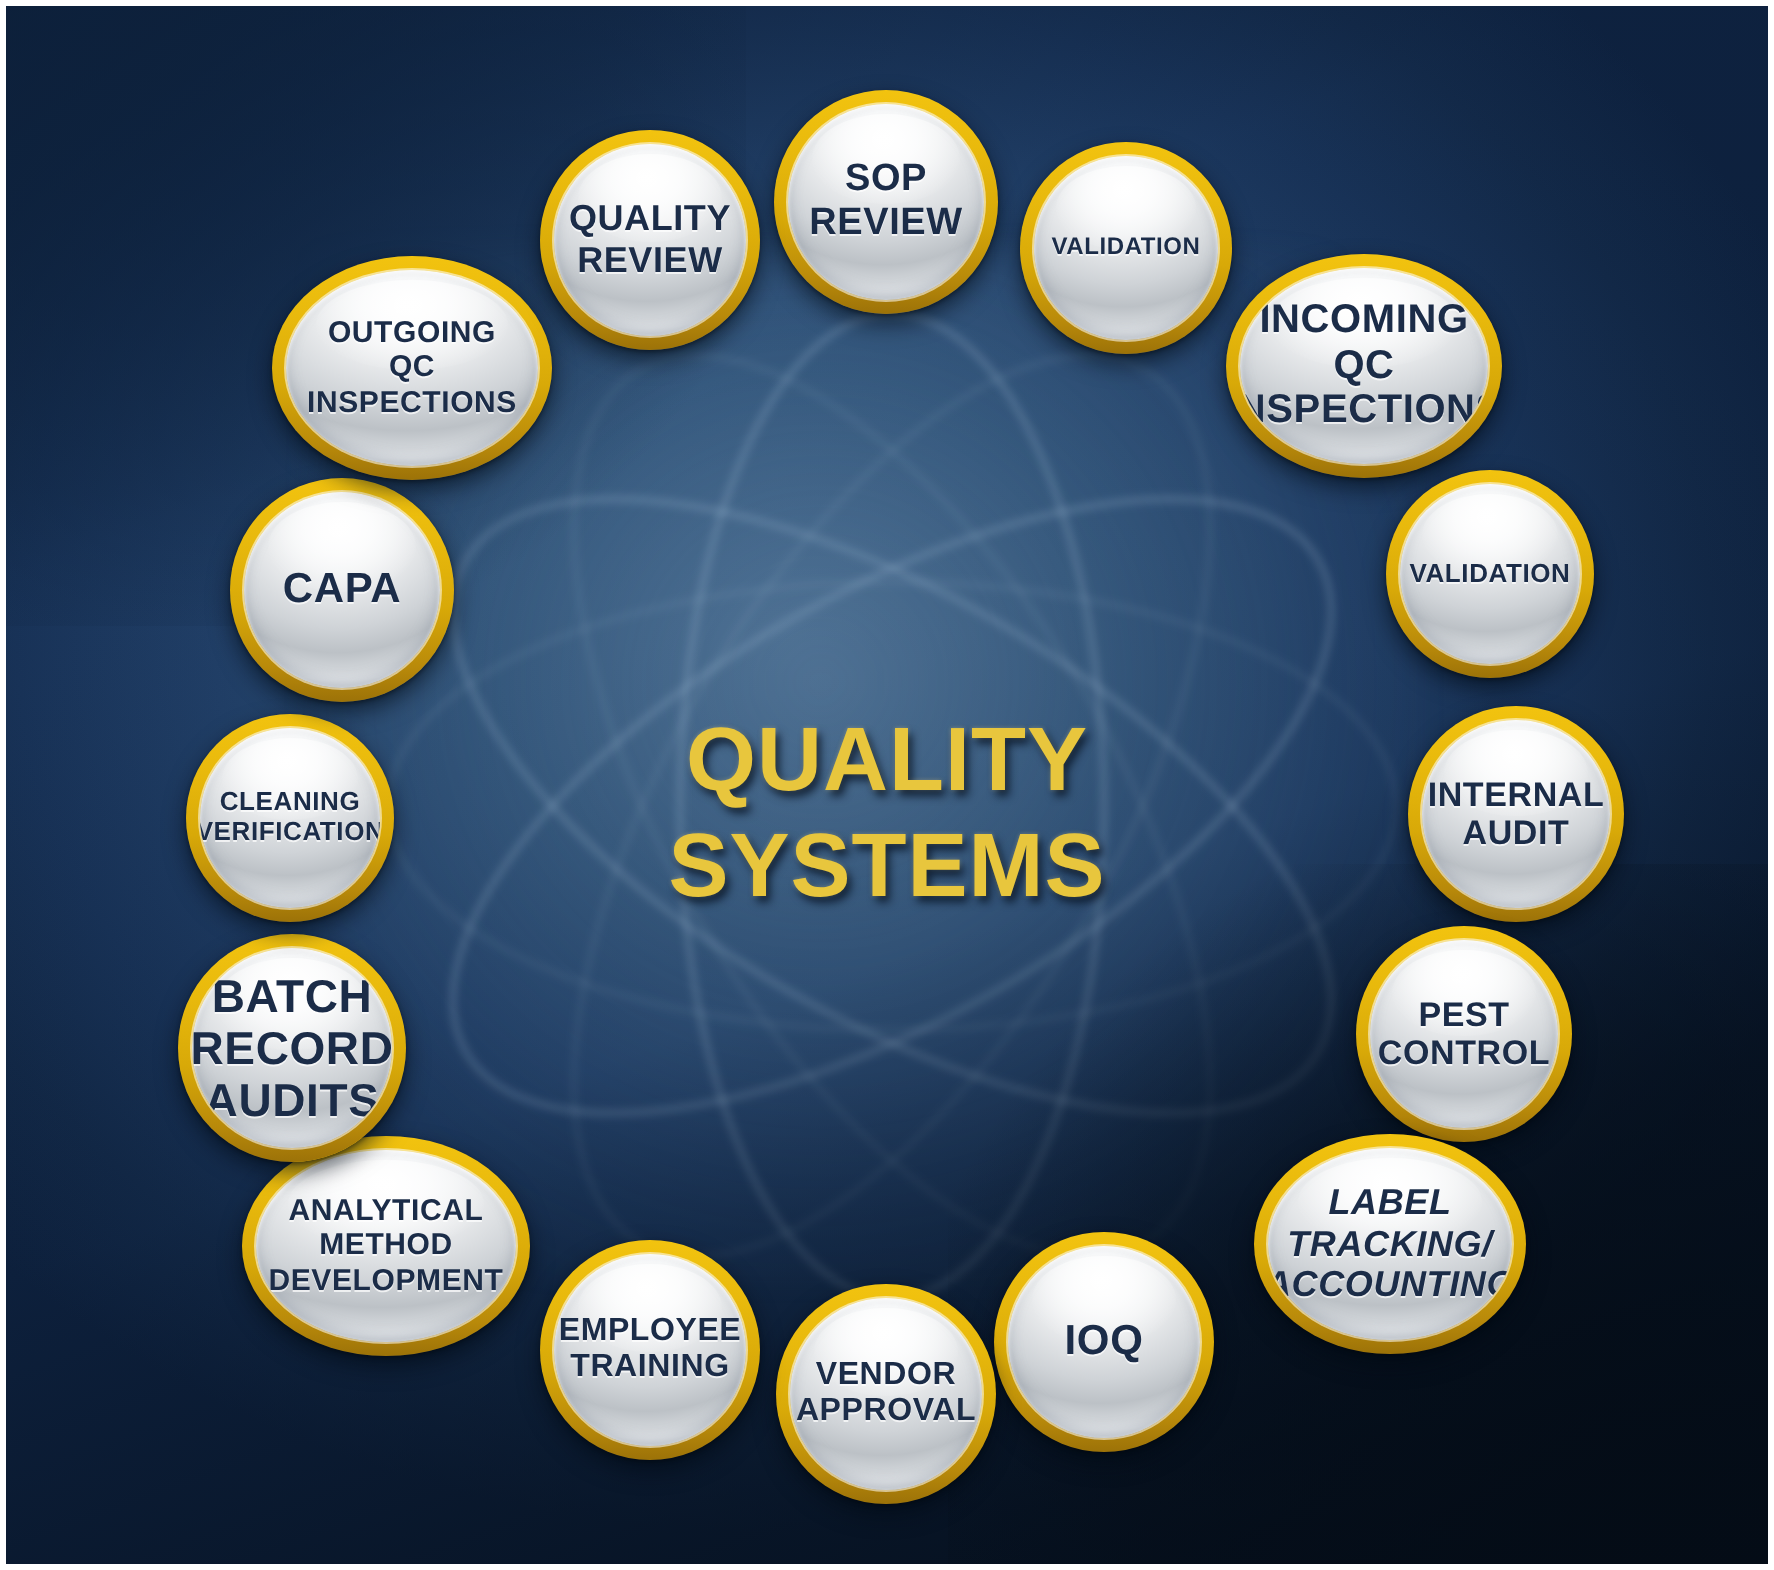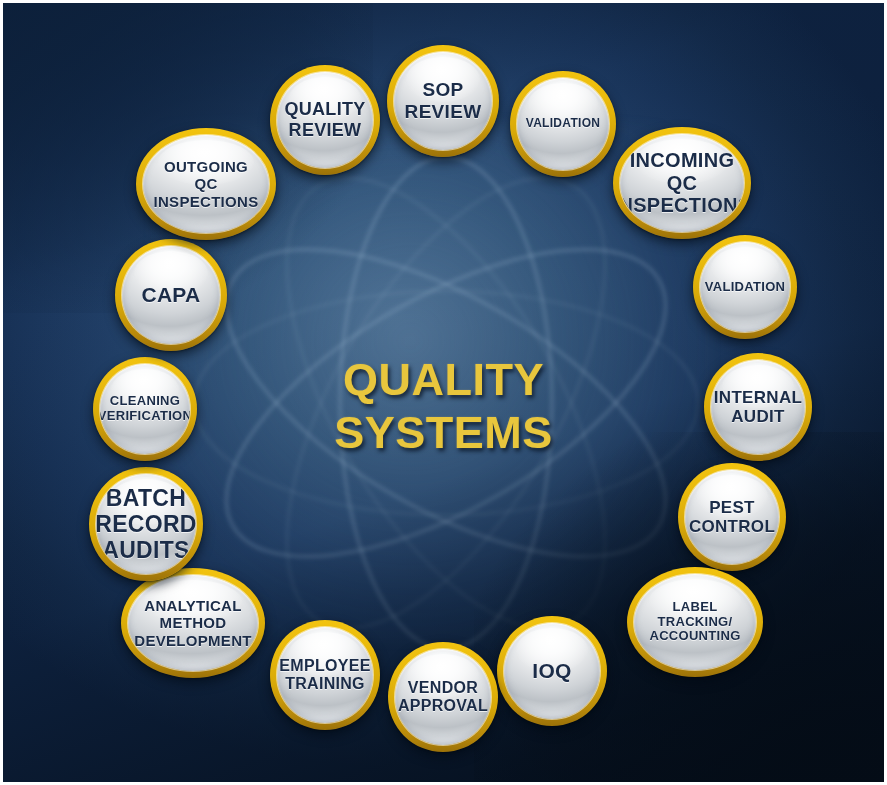--- a/index.html
+++ b/index.html
@@ -198,21 +198,21 @@
         </div>
       </div>
       <div class="bubble" style="width: 108px; height: 108px; left: 675px; top: 460px;">
         <div class="inner">
           <div class="label" style="font-size: 17px;">PEST
 CONTROL</div>
         </div>
       </div>
       <div class="bubble" style="width: 136px; height: 110px; left: 624px; top: 564px;">
         <div class="inner">
-          <div class="label" style="font-size: 13px;">LABEL
+          <div class="label" style="font-size: 18px; font-style: italic;">LABEL
 TRACKING/
 ACCOUNTING</div>
         </div>
       </div>
       <div class="bubble" style="width: 110px; height: 110px; left: 494px; top: 613px;">
         <div class="inner">
           <div class="label" style="font-size: 21px;">IOQ</div>
         </div>
       </div>
       <div class="bubble" style="width: 110px; height: 110px; left: 385px; top: 639px;">

